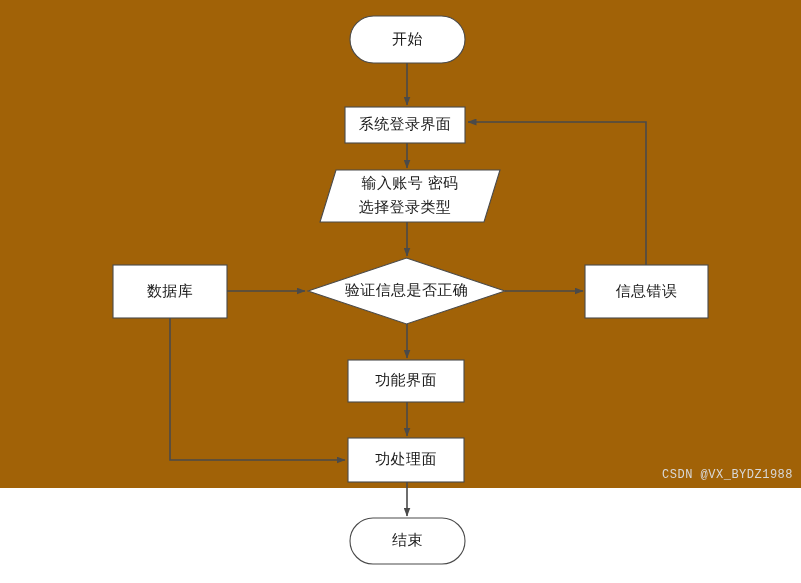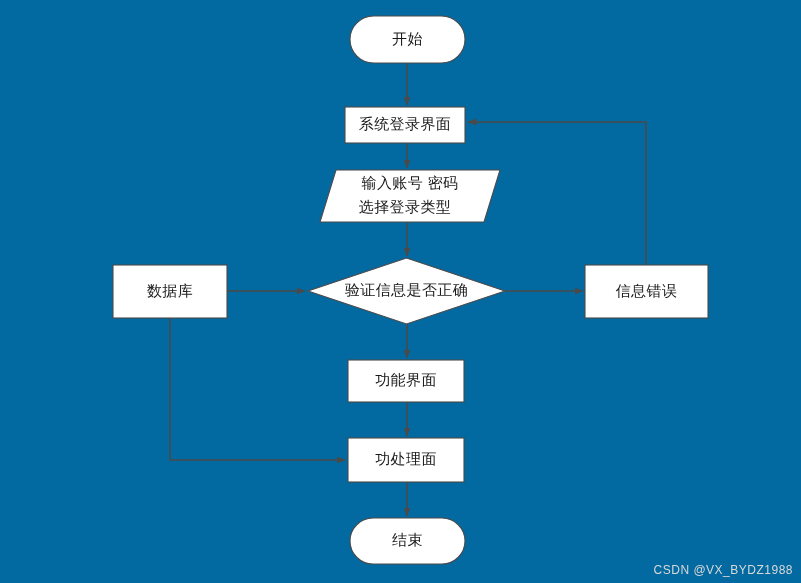--- a/index.html
+++ b/index.html
@@ -9,22 +9,22 @@
   }
   body {
     width: 801px;
     height: 583px;
     font-family: "Liberation Sans", "DejaVu Sans", sans-serif;
     overflow: hidden;
   }
   #flowchart-canvas {
     position: relative;
     width: 801px;
-    height: 583px;
-    background: #0369a1;
+    height: 488px;
+    background: #a16207;
   }
   svg.diagram {
     position: absolute;
     top: 0;
     left: 0;
     width: 801px;
     height: 583px;
   }
   .node-shape {
     fill: #ffffff;
@@ -41,21 +41,21 @@
   }
   .edge-line {
     stroke: #4a4a4a;
     stroke-width: 1.6;
     fill: none;
   }
   .watermark-text {
     position: absolute;
     right: 8px;
     bottom: 6px;
-    font-family: Liberation Sans, sans-serif;
+    font-family: Liberation Mono, monospace;
     font-size: 12px;
     color: #d8d8d8;
     letter-spacing: 0.5px;
     white-space: nowrap;
   }
 </style>
 </head>
 <body>
 
 <div id="flowchart-canvas">

